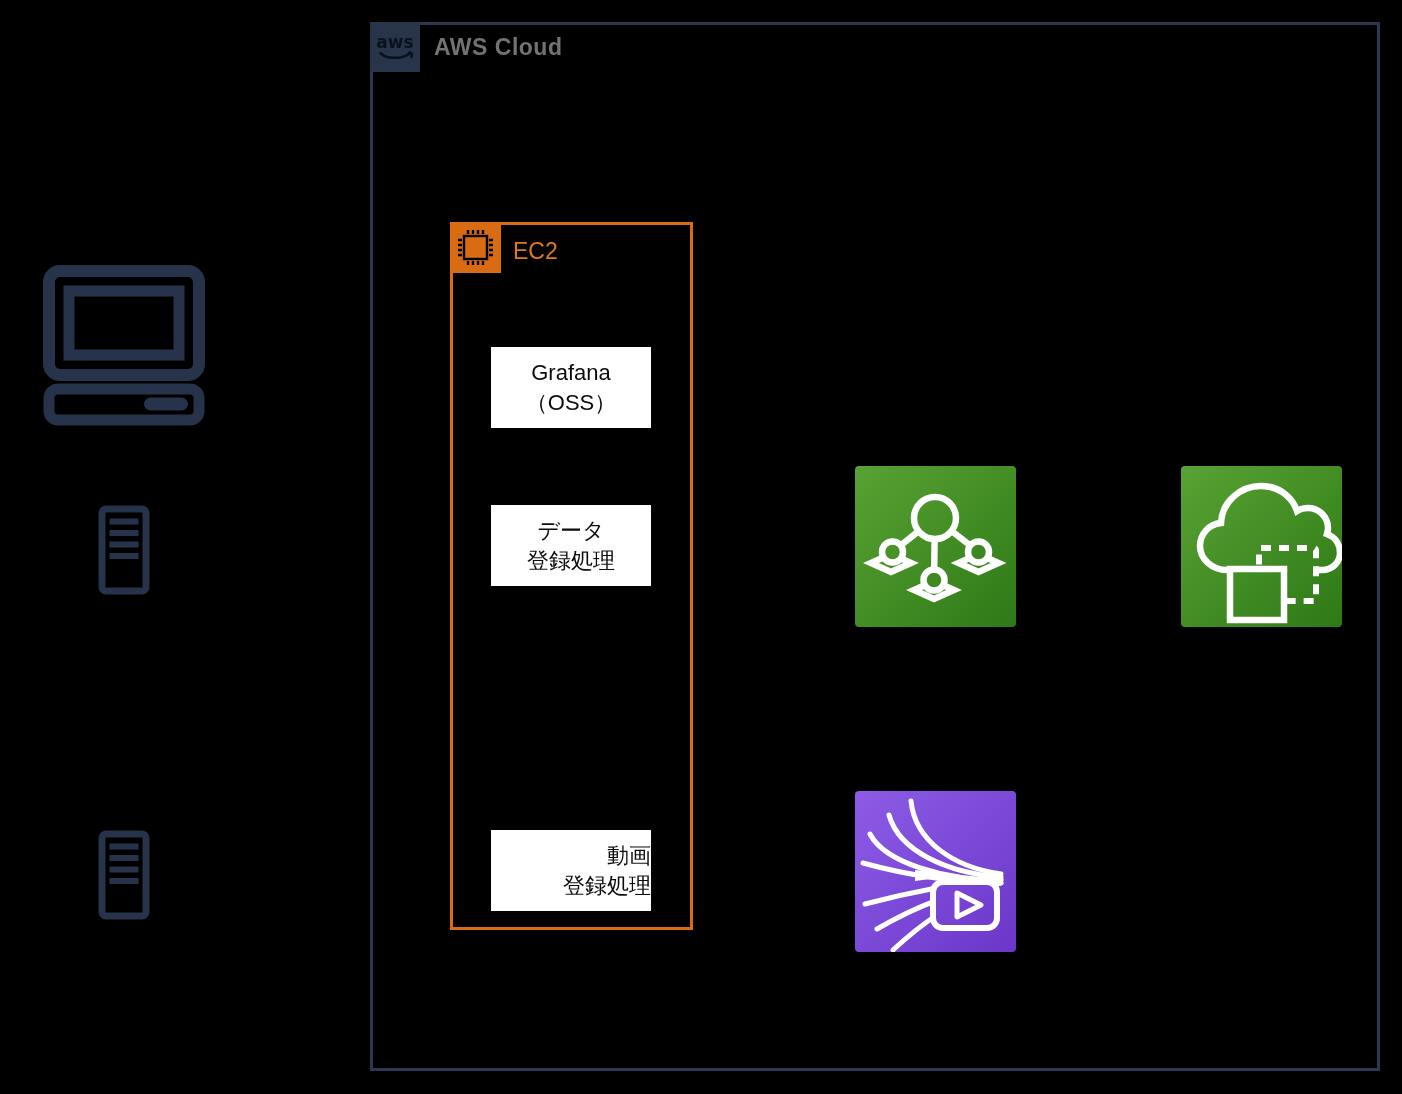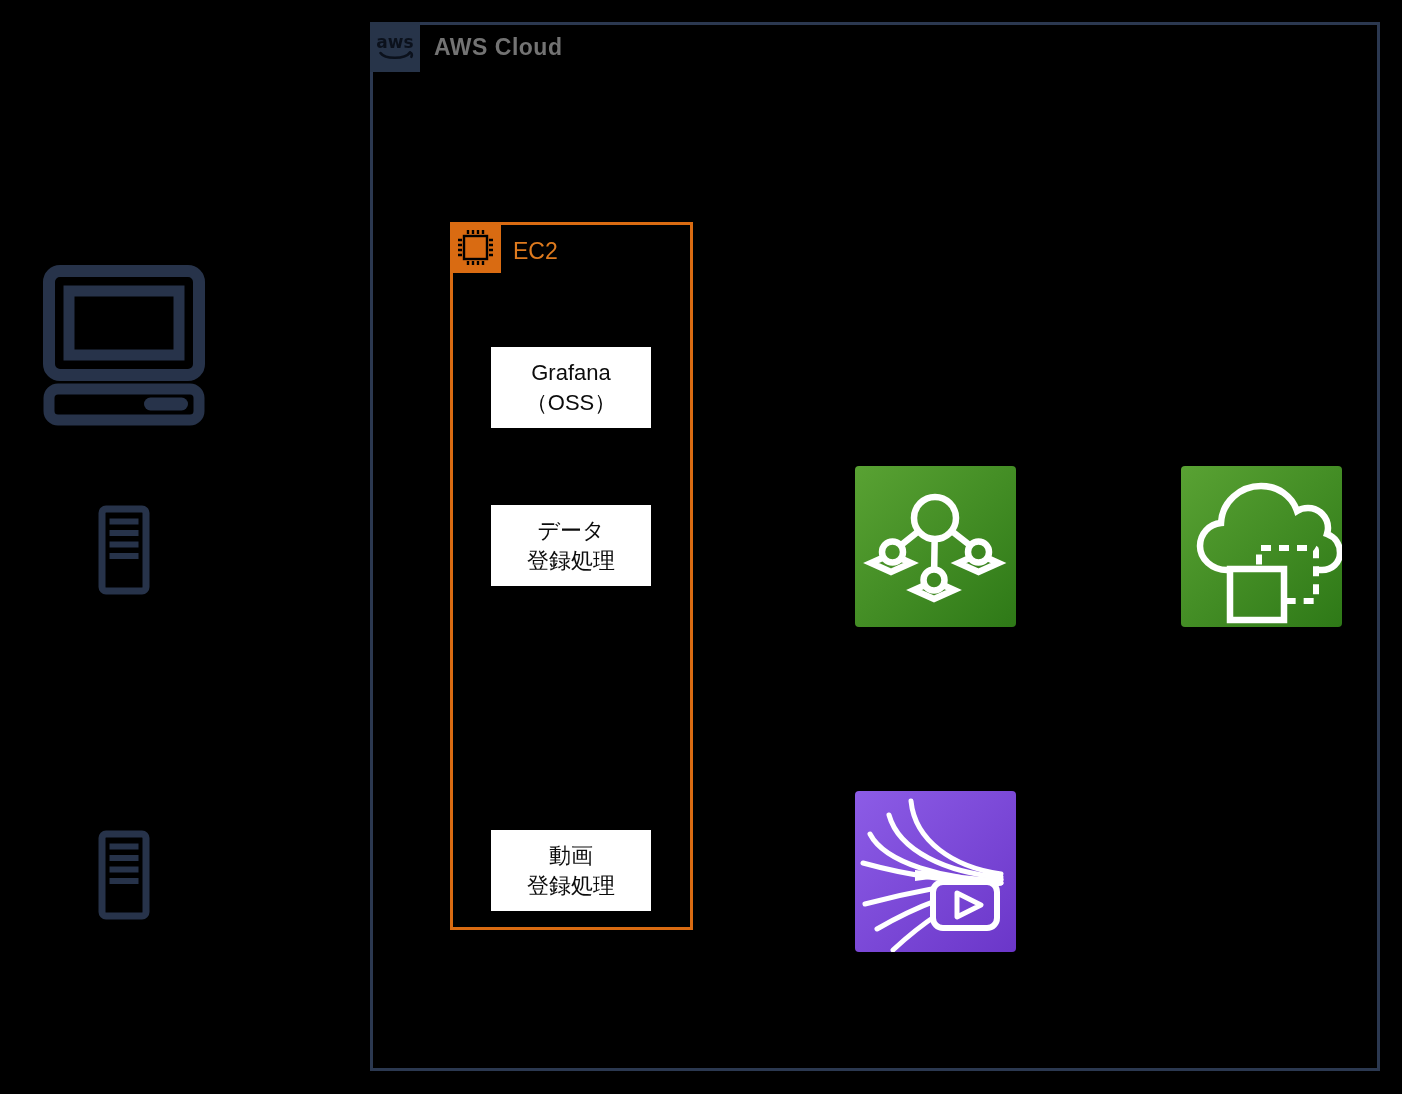--- a/index.html
+++ b/index.html
@@ -46,21 +46,21 @@
     left:491px;width:160px;height:81px;
     background:#fff;
     display:flex;flex-direction:column;
     align-items:center;justify-content:center;
     text-align:center;
     color:#0c0c0c;
     font-size:22px;line-height:1.32;
   }
   .node-grafana{top:303px;margin-top:44px;}
   .node-data{top:505px;font-family:Liberation Serif, serif;}
-  .node-video{top:830px;}
+  .node-video{top:830px;align-items:flex-end;}
 
   .svc-icon{width:161px;height:161px;}
   .icon-iot-dm{left:855px;top:466px;}
   .icon-sitewise{left:1181px;top:466px;}
   .icon-kvs{left:855px;top:791px;}
 
   .icon-computer{left:42px;top:264px;width:164px;height:162px;}
   .icon-server-1{left:98px;top:505px;width:52px;height:90px;}
   .icon-server-2{left:98px;top:830px;width:52px;height:90px;}
 </style>

